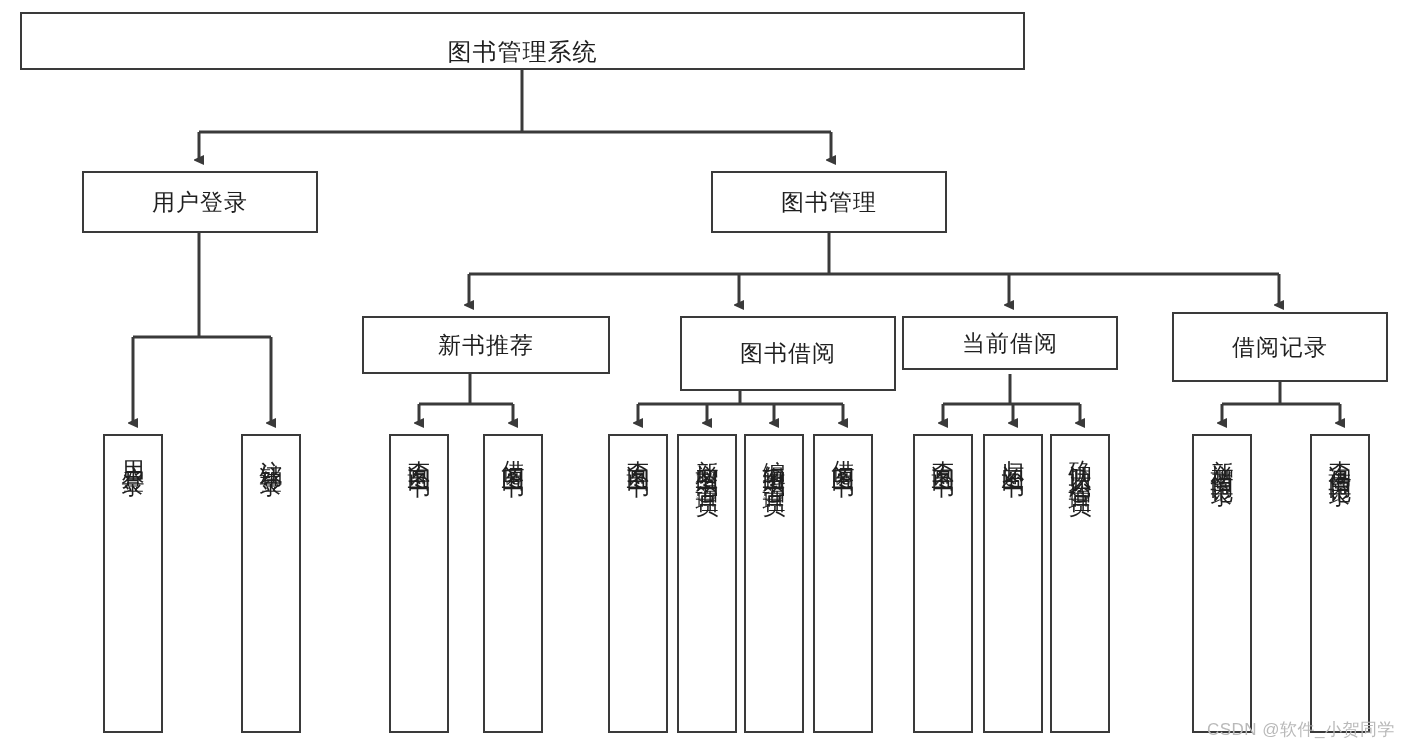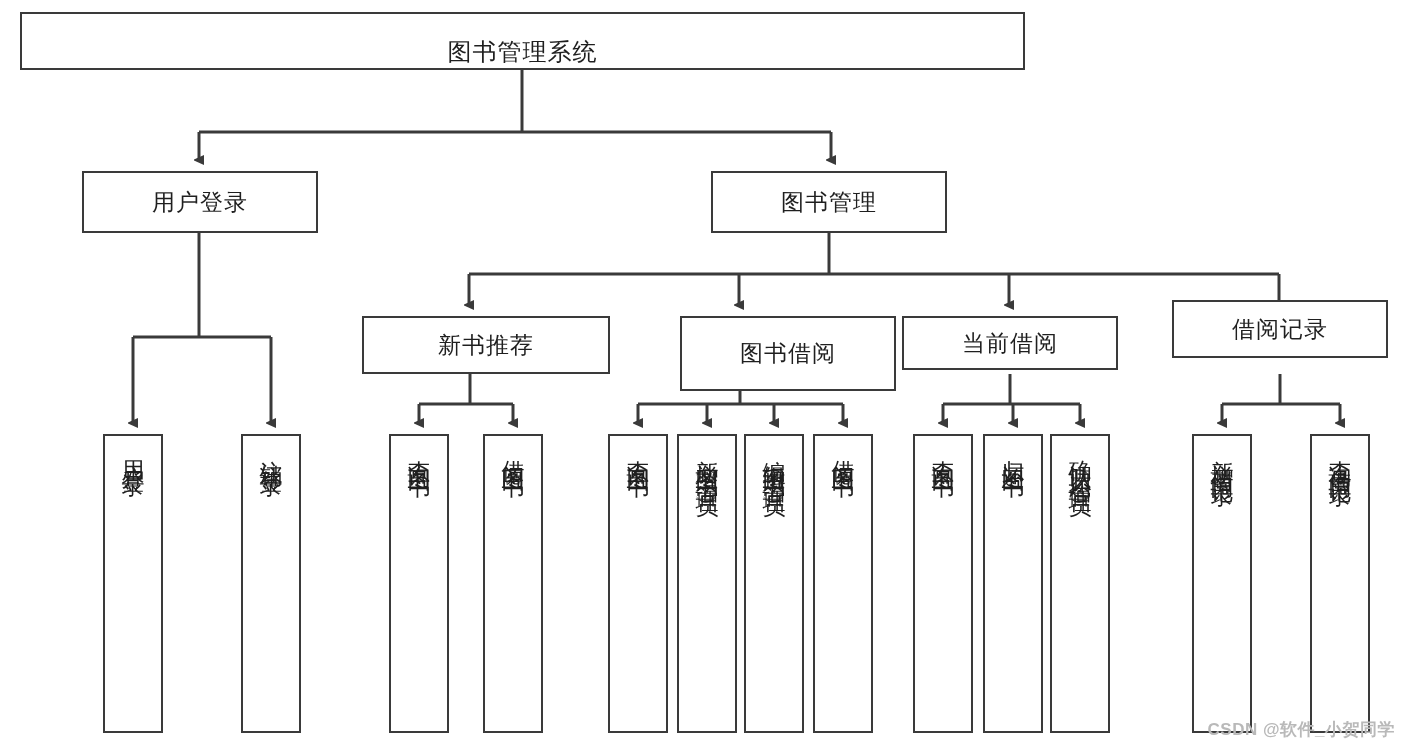--- a/index.html
+++ b/index.html
@@ -56,21 +56,20 @@
     font-size: 24px;
   }
   #watermark {
     position: absolute;
     right: 10px;
     bottom: 6px;
     font-size: 17px;
     color: #b9b9b9;
     letter-spacing: 0.5px;
     white-space: nowrap;
-    font-weight: bold;
   }
 </style>
 </head>
 <body>
 
 <div id="stage">
 
   <svg id="wires" viewBox="0 0 1405 747" width="1405" height="747" xmlns="http://www.w3.org/2000/svg">
     <defs>
       <marker id="arrow" markerWidth="10" markerHeight="10" refX="5" refY="5" orient="auto" markerUnits="userSpaceOnUse">
@@ -134,21 +133,21 @@
 
   <div class="node horiz" style="left:362px; top:316px; width:248px; height:58px;">
     <span>新书推荐</span>
   </div>
   <div class="node horiz" style="left:632px; top:316px; width:216px; height:75px;margin-left:48px;">
     <span>图书借阅</span>
   </div>
   <div class="node horiz" style="left:902px; top:316px; width:216px; height:54px;">
     <span>当前借阅</span>
   </div>
-  <div class="node horiz" style="left:1172px; top:300px; width:216px; height:58px;">
+  <div class="node horiz" style="left:1172px; top:312px; width:216px; height:70px;">
     <span>借阅记录</span>
   </div>
 
   <div class="node vert" style="left:103px; top:434px; width:60px; height:299px;">
     <span class="vtext">用户登录</span>
   </div>
   <div class="node vert" style="left:241px; top:434px; width:60px; height:299px;">
     <span class="vtext">注销登录</span>
   </div>
 

